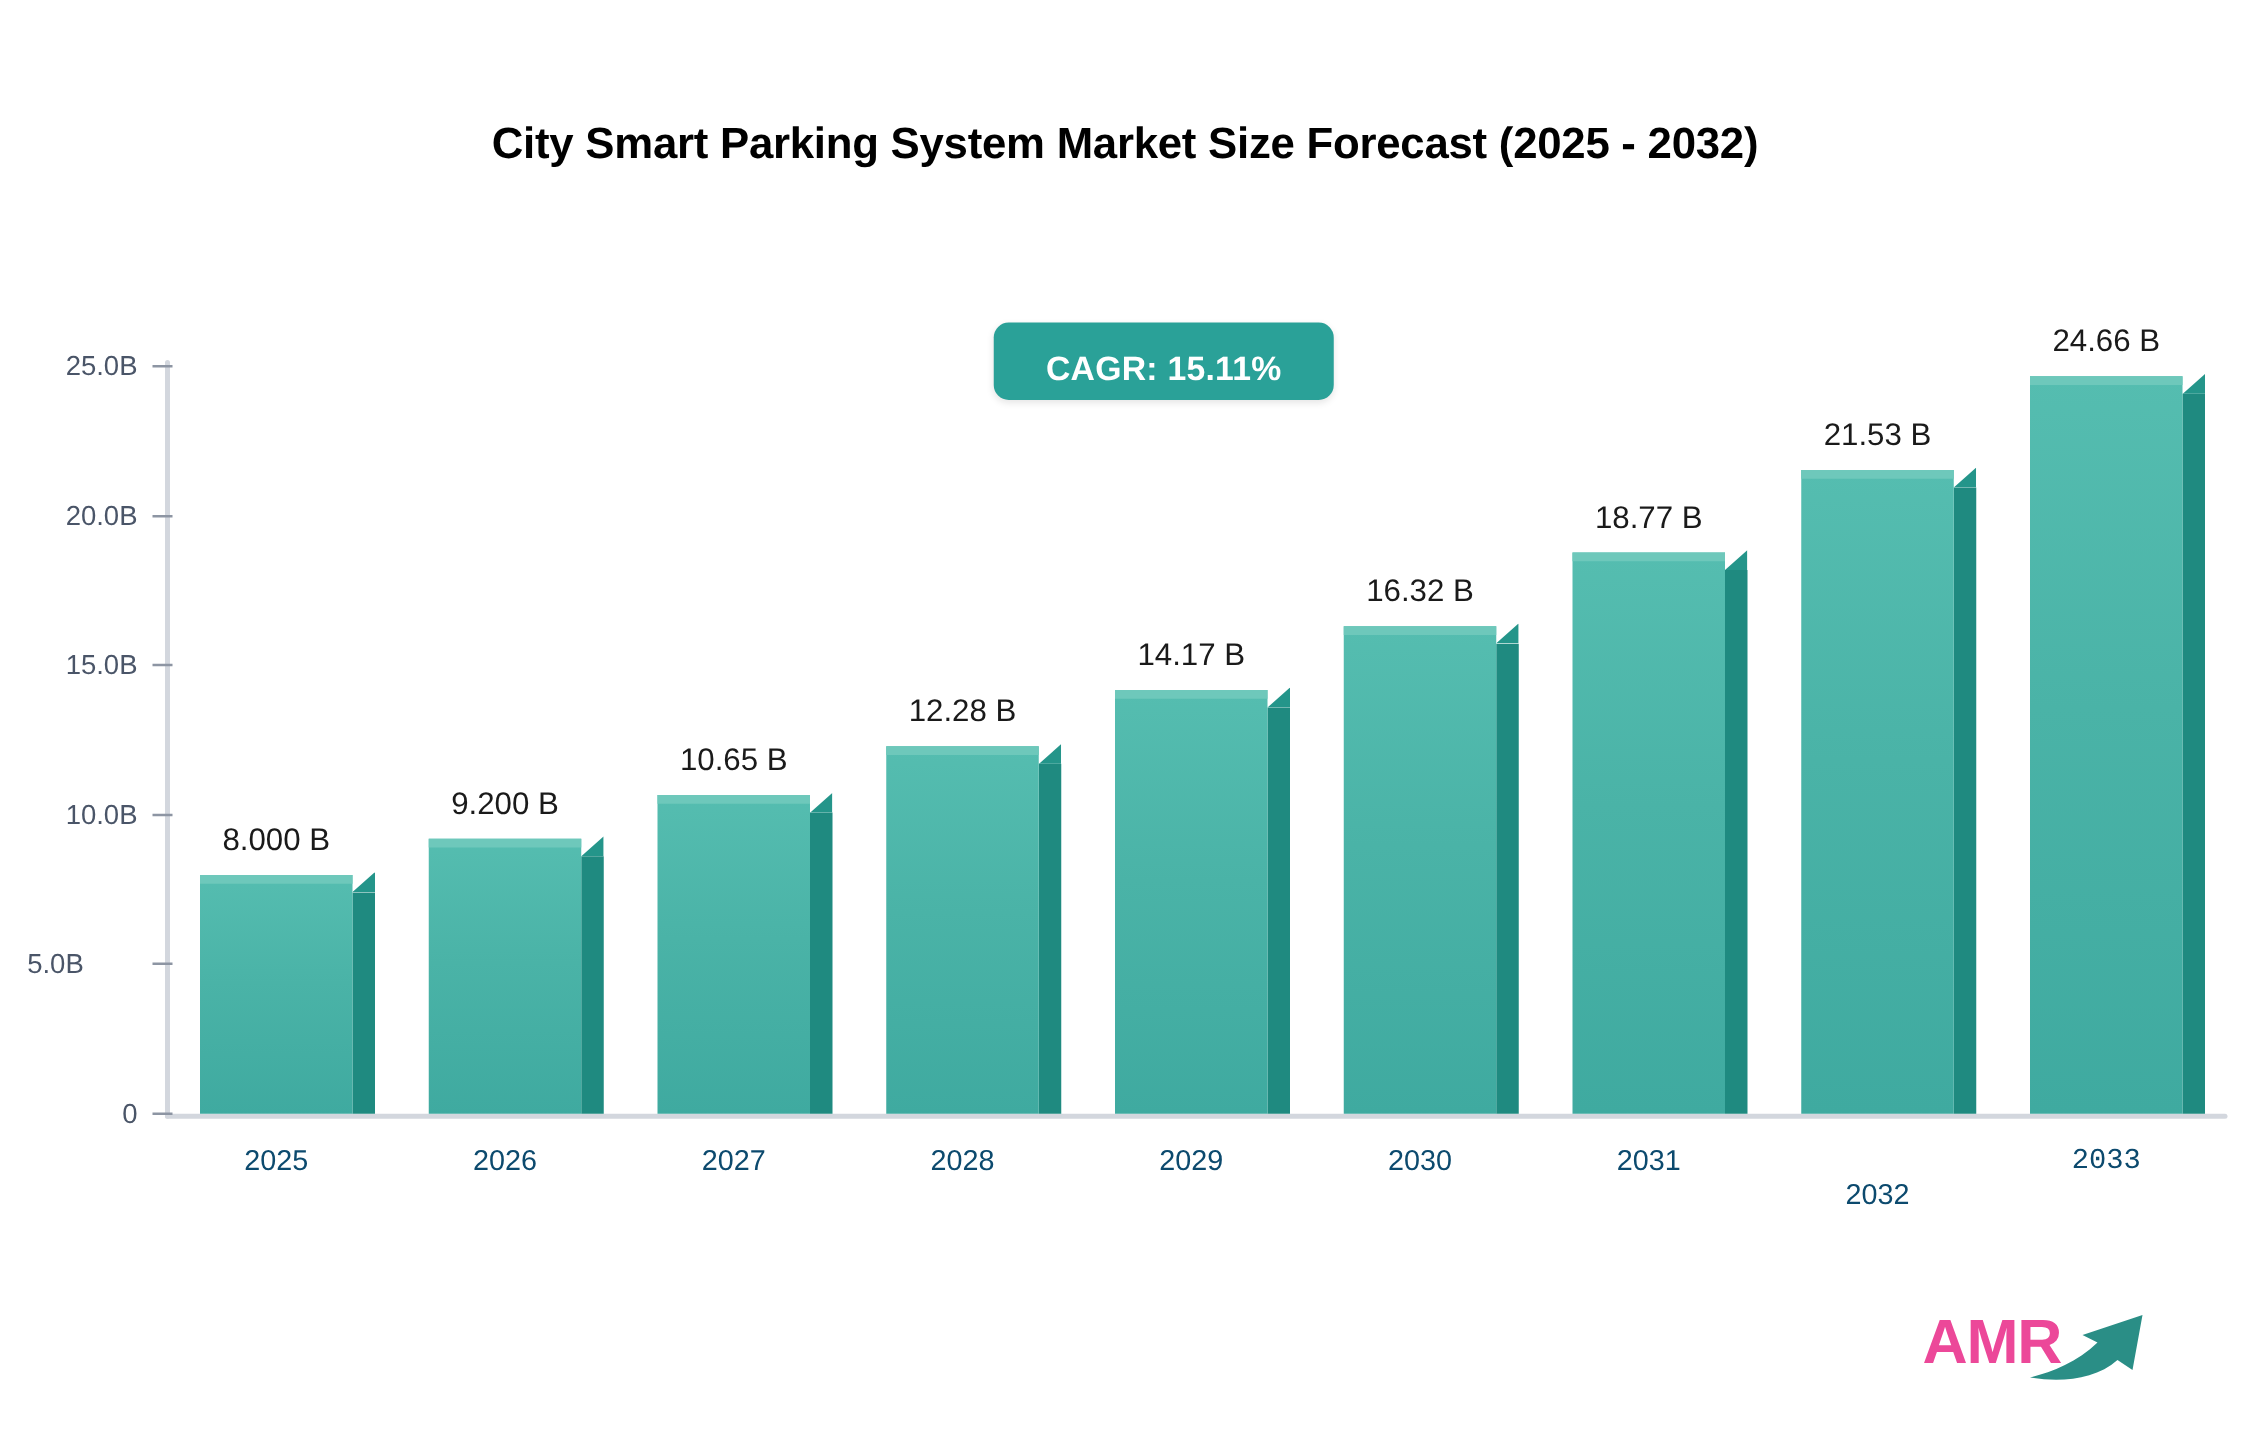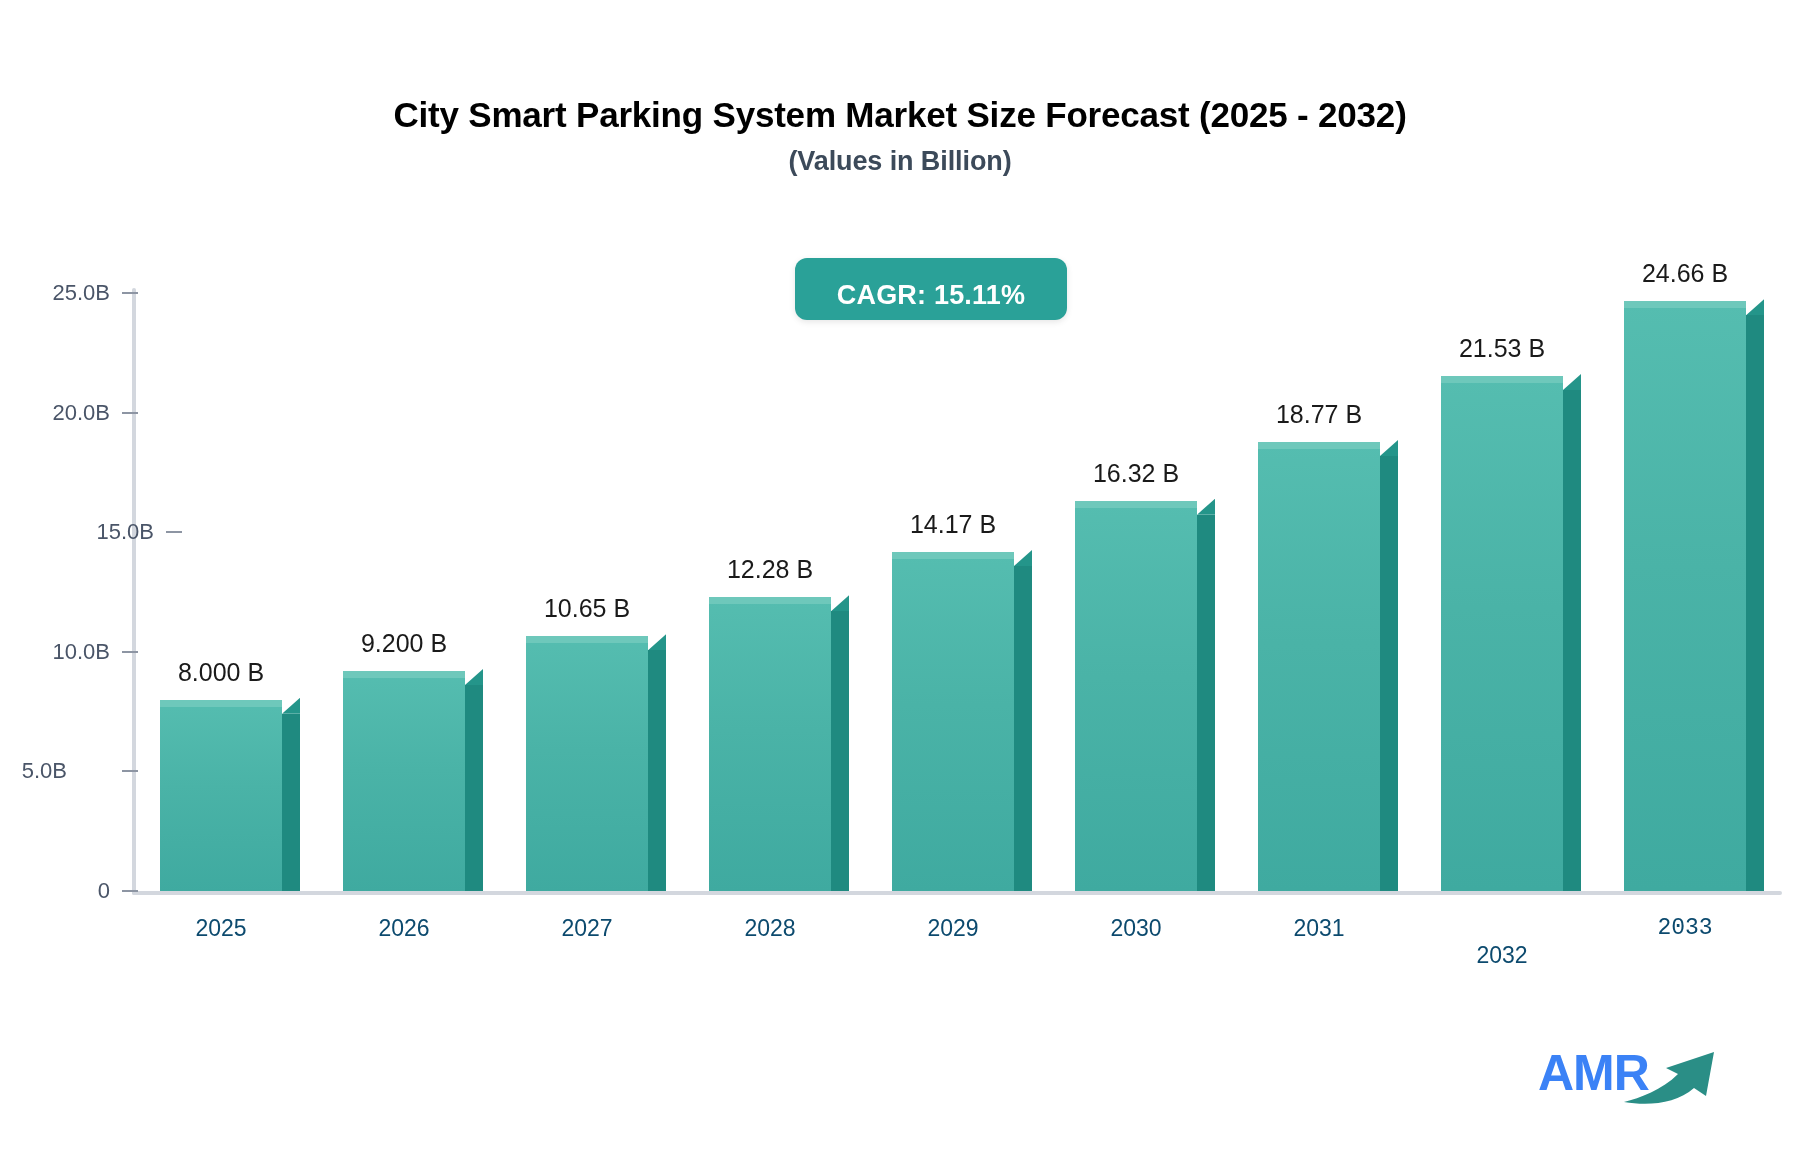--- a/index.html
+++ b/index.html
@@ -170,54 +170,53 @@
     top: 1042px;
     width: 190px;
     height: 70px;
   }
   #amr-logo .amr-text {
     position: absolute;
     left: 0;
     top: 2px;
     font-size: 50px;
     font-weight: bold;
-    color: #3b82f6;
+    color: #ec4899;
     letter-spacing: -1px;
   }
   #amr-logo svg {
     position: absolute;
     left: 84px;
     top: 4px;
   }
 </style>
 </head>
 <body>
 
 <div id="page">
 
   <div id="chart-title">City Smart Parking System Market Size Forecast (2025 - 2032)</div>
-  <div id="chart-subtitle">(Values in Billion)</div>
 
   <div id="cagr-badge">
     <span class="cagr-text">CAGR: 15.11%</span>
   </div>
 
   <div id="plot">
     <div class="axis-line-v"></div>
     <div class="axis-line-h"></div>
     <div id="yticks">
         <div class="ytick" style="top: 283px;">
           <span class="ylabel">25.0B</span>
           <span class="tickmark"></span>
         </div>
         <div class="ytick" style="top: 402.6px;">
           <span class="ylabel">20.0B</span>
           <span class="tickmark"></span>
         </div>
-        <div class="ytick" style="top: 522.2px; padding-left: 44px;">
+        <div class="ytick" style="top: 522.2px;">
           <span class="ylabel">15.0B</span>
           <span class="tickmark"></span>
         </div>
         <div class="ytick" style="top: 641.8px;">
           <span class="ylabel">10.0B</span>
           <span class="tickmark"></span>
         </div>
         <div class="ytick" style="top: 761.4px; gap: 43px;">
           <span class="ylabel">5.0B</span>
           <span class="tickmark"></span>

